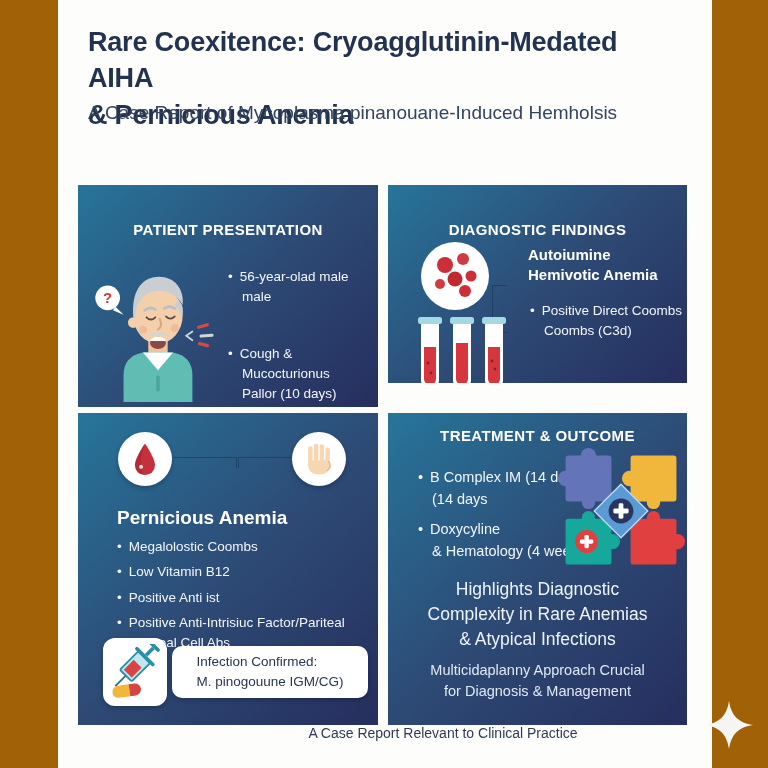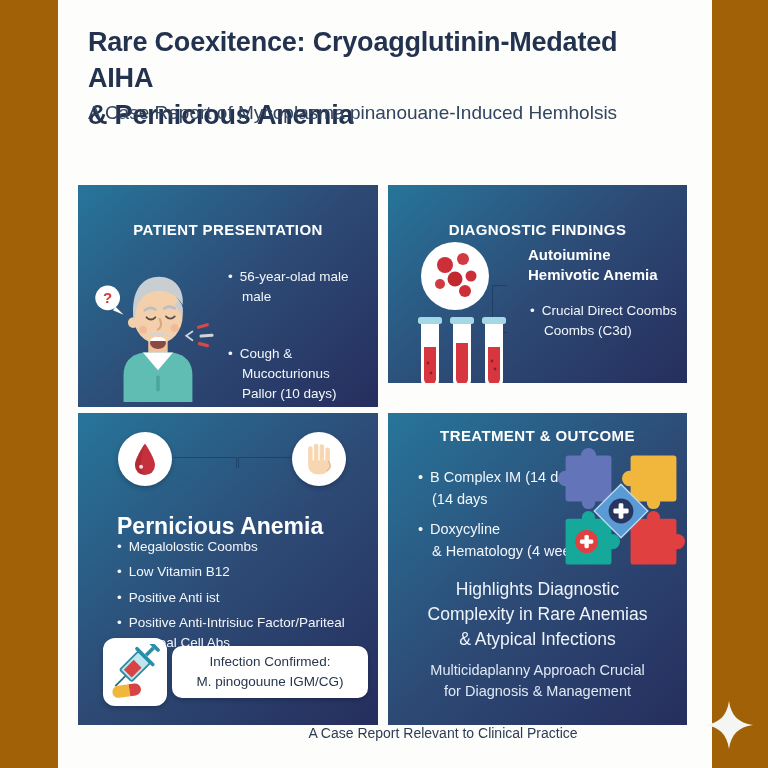--- a/index.html
+++ b/index.html
@@ -26,21 +26,21 @@
 
   ul.blist{list-style:none;margin:0;padding:0;font-size:13.5px;line-height:1.5;}
   ul.blist li{padding-left:14px;text-indent:-14px;margin-bottom:6px;}
   ul.blist li::before{content:"\2022";margin-right:7px;}
 
   .p1 .blist{position:absolute;left:150px;top:82px;width:150px;}
   .p1 .blist li{margin-bottom:36px;}
   .p2 .sub-heading{position:absolute;left:140px;top:60px;width:155px;font-weight:bold;
                    font-size:15px;line-height:1.3;color:#ffffff;}
   .p2 .blist{position:absolute;left:142px;top:116px;width:155px;}
-  .p3 .heading{position:absolute;left:39px;top:100px;font-weight:bold;font-size:23px;color:#ffffff;}
+  .p3 .heading{position:absolute;left:39px;top:94px;font-weight:bold;font-size:19px;color:#ffffff;}
   .p3 .blist{position:absolute;left:39px;top:124px;width:240px;}
   .p3 .blist li{margin-bottom:5px;}
   .p4 .blist{position:absolute;left:30px;top:53px;width:180px;font-size:14.5px;line-height:1.55;}
   .p4 .blist li{margin-bottom:7px;}
 
   .man-svg{position:absolute;left:12px;top:66px;}
   .petri-svg{position:absolute;left:30px;top:54px;}
   .tubes-svg{position:absolute;left:24px;top:132px;}
   .connector{position:absolute;opacity:.45;}
   .c1{left:96px;top:44px;width:62px;height:10px;border-top:1px solid #0f2c4a;border-right:1px solid #0f2c4a;}
@@ -50,21 +50,21 @@
   .circle-badge{position:absolute;width:54px;height:54px;border-radius:50%;background:#ffffff;
                 display:flex;align-items:center;justify-content:center;box-shadow:0 2px 5px rgba(0,0,20,.25);}
   .badge-drop{left:40px;top:19px;}
   .badge-hand{left:214px;top:19px;}
 
   .infobox-icon{position:absolute;left:25px;top:225px;width:64px;height:68px;background:#ffffff;
                 border-radius:12px;display:flex;align-items:center;justify-content:center;
                 box-shadow:0 2px 5px rgba(0,0,20,.25);}
   .infobox-text{position:absolute;left:94px;top:233px;width:196px;height:52px;background:#ffffff;
                 border-radius:10px;color:#27364e;font-size:13.5px;line-height:1.45;
-                display:flex;align-items:center;justify-content:center;text-align:center;
+                display:flex;align-items:center;justify-content:center;
                 box-shadow:0 2px 5px rgba(0,0,20,.25);}
 
   .puzzle-svg{position:absolute;left:168px;top:34px;}
   .highlight{position:absolute;left:10px;top:164px;width:279px;text-align:center;
              font-size:17.5px;line-height:1.42;color:#eef4fa;}
   .note{position:absolute;left:10px;top:247px;width:279px;text-align:center;
         font-size:14.5px;line-height:1.45;color:#dfe9f4;}
 
   .footer{position:absolute;left:58px;top:725px;width:654px;text-align:center;
           font-size:14px;color:#2d3c54;}
@@ -158,21 +158,21 @@
           <path d="M73 7 h18 v56 a9 9 0 0 1 -18 0 Z" fill="#ffffff"></path>
           <path d="M76 30 h12 v32 a6 6 0 0 1 -12 0 Z" fill="#d8363e"></path>
           <circle cx="80" cy="44" r="1.4" fill="#8f1f26"></circle>
             <circle cx="83" cy="52" r="1.4" fill="#8f1f26"></circle>
         </g>
       </svg>
 
       <div class="sub-heading pre">Autoiumine
 Hemivotic Anemia</div>
       <ul class="blist">
-        <li class="pre">Crucial Direct Coombs
+        <li class="pre">Positive Direct Coombs
 Coombs (C3d)</li>
       </ul>
     </div>
 
     <div class="panel p3">
       <div class="connector c1"></div>
       <div class="connector c2"></div>
 
       <div class="circle-badge badge-drop">
         <svg width="30" height="36" viewBox="0 0 54 64">

